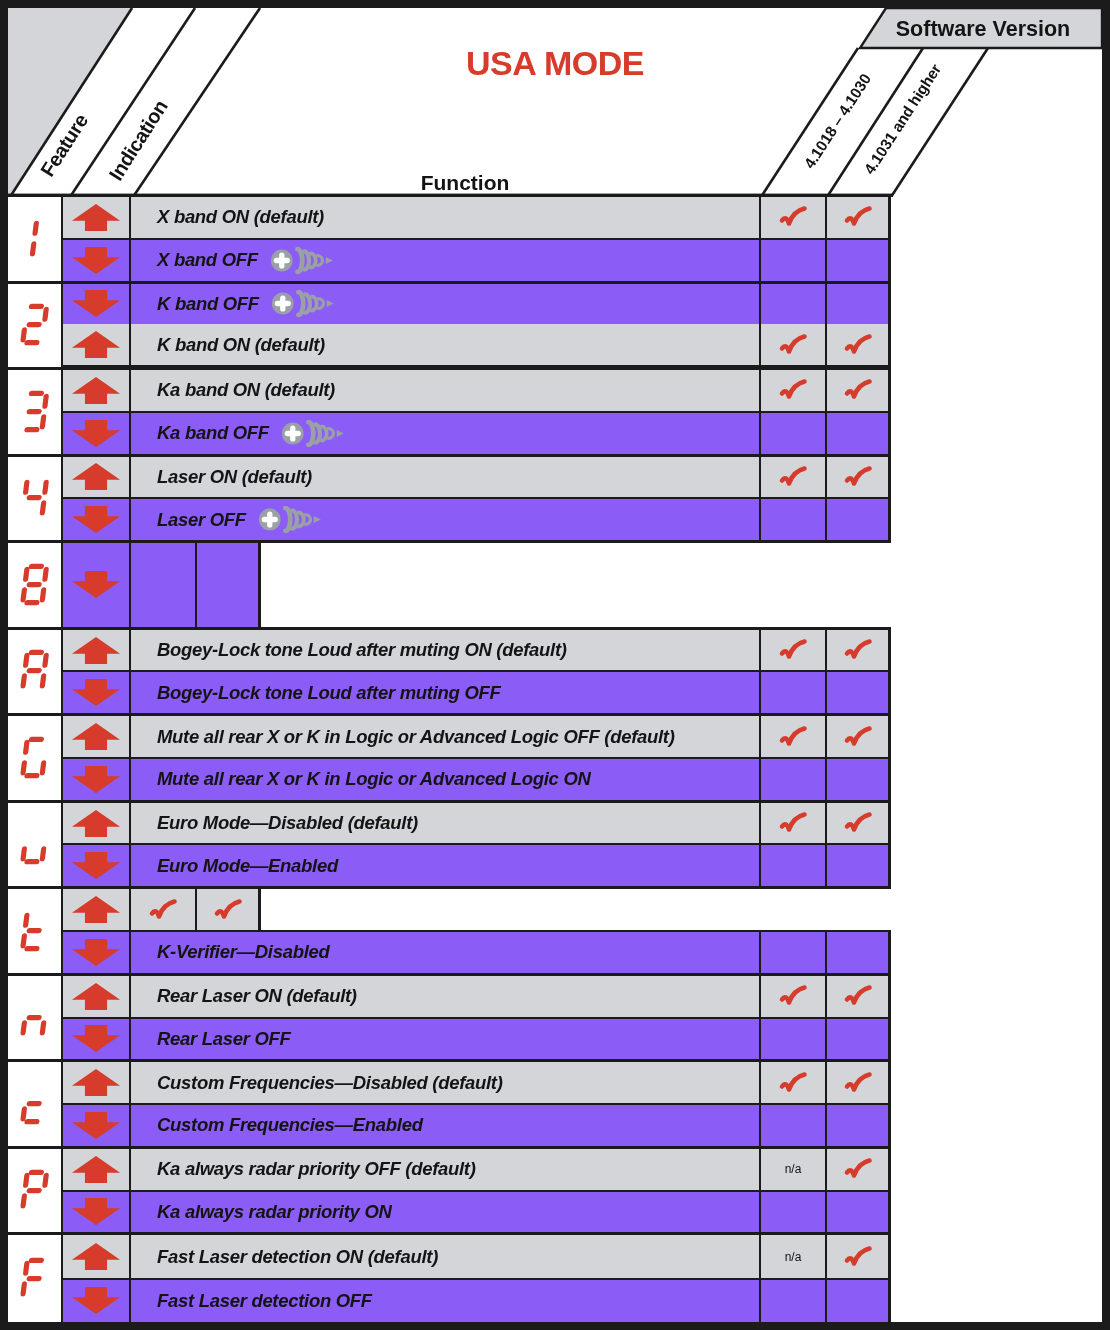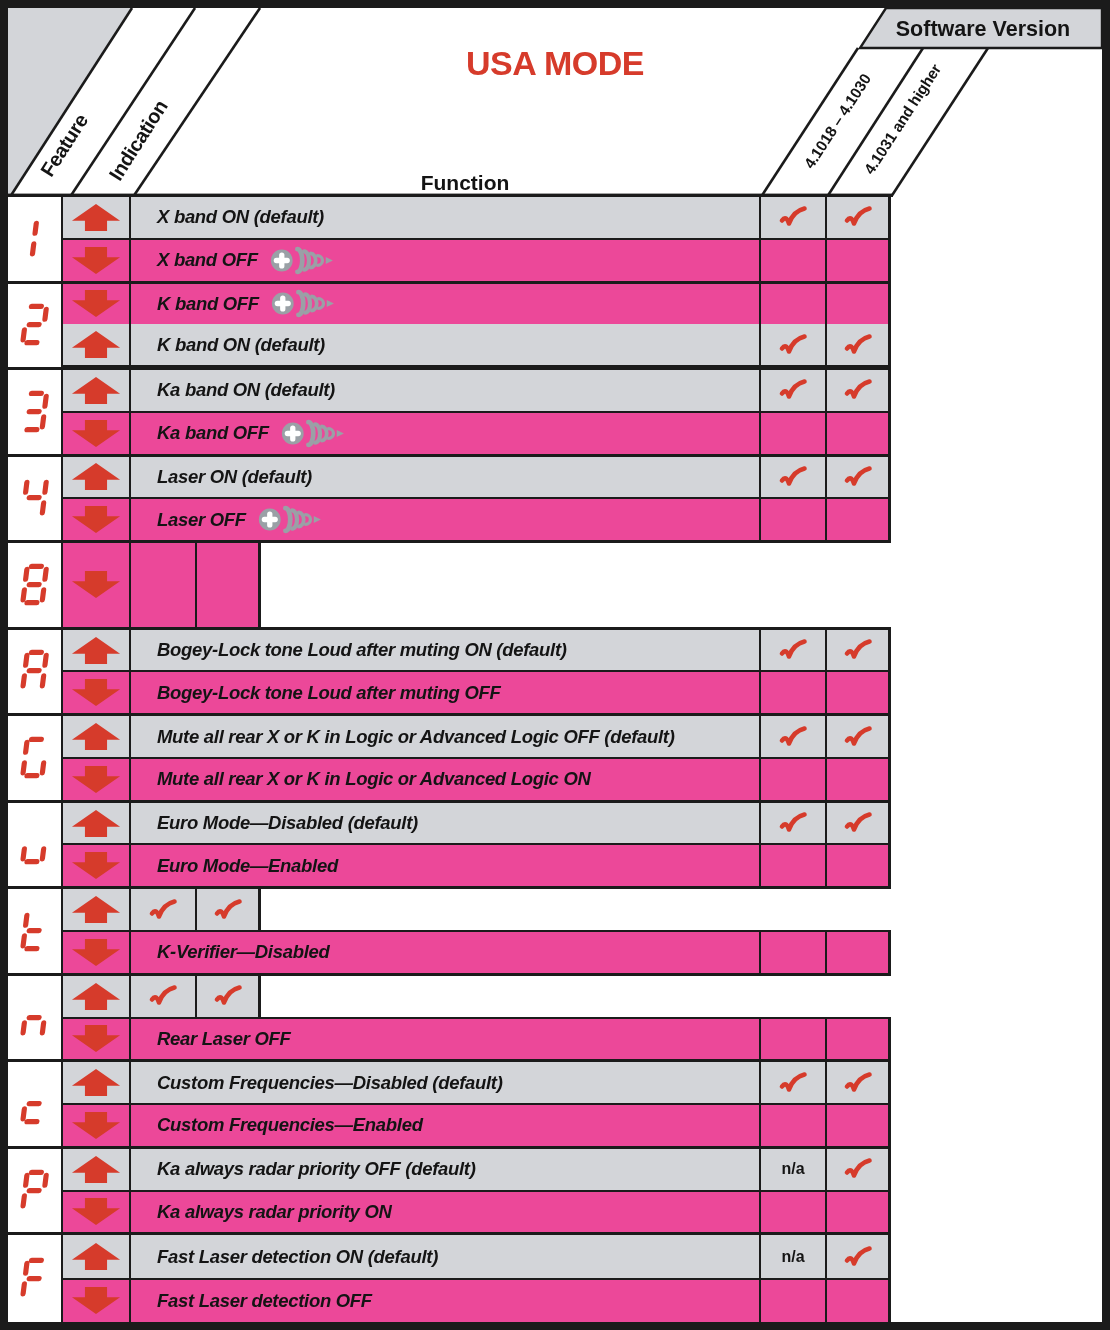--- a/index.html
+++ b/index.html
@@ -28,34 +28,34 @@
   .block-rows{
     width:828px;box-sizing:border-box;
     display:flex;flex-direction:column;
     border-bottom:3.5px solid #1b1b1b;
   }
   .feature-block.last .feature-cell,
   .feature-block.last .block-rows{border-bottom:none;}
   .func-row{flex:1 1 0;display:flex;min-height:0;}
   .func-row.row-divider{border-bottom:2px solid #1b1b1b;}
   .row-on .cell{background:#d3d5d9;}
-  .row-off .cell{background:#ec4899;text-align:right;}
+  .row-off .cell{background:#8b5cf6;text-align:right;}
   .cell{box-sizing:border-box;display:flex;align-items:center;}
   .ind-cell{width:68px;border-right:2px solid #1b1b1b;justify-content:center;}
   .fn-cell{width:630px;border-right:2px solid #1b1b1b;padding-left:26px;}
   .fn-text{
     font-weight:700;font-style:italic;
     font-size:18.5px;letter-spacing:-0.3px;color:#141414;
     white-space:nowrap;
   }
   .fn-cell svg{margin-left:11px;flex:0 0 auto;}
   .v1-cell{width:66px;border-right:2px solid #1b1b1b;justify-content:center;}
   .v2-cell{width:64px;border-right:3px solid #1b1b1b;justify-content:center;}
   .blank-cell{width:211px;background:#fff;}
-  .na-text{font-weight:700;font-size:16px;color:#141414;font-style:normal;}
+  .na-text{font-weight:400;font-size:12px;color:#141414;font-style:normal;}
   svg{display:block;}
 </style>
 </head>
 <body>
 
 <div id="page">
 
   <svg id="header-svg" width="1094" height="189" viewBox="0 0 1094 189">
 
     <polygon points="0,0 124,0 2,189 0,189" fill="#d3d5d9"></polygon>
@@ -538,20 +538,23 @@
             </g>
           </svg>
         </div>
         <div class="block-rows">
           <div class="func-row row-on row-divider">
             <div class="cell ind-cell">
               <svg width="50" height="29" viewBox="0 0 52 30">
                 <polygon points="26,1 51,18.5 37.5,18.5 37.5,29 14.5,29 14.5,18.5 1,18.5" fill="#d63b2b"></polygon>
               </svg>
             </div>
+            <div class="cell fn-cell">
+              <span class="fn-text">Rear Laser ON (default)</span>
+            </div>
             <div class="cell v1-cell">
               <svg width="30" height="24" viewBox="0 0 30 24">
                 <path d="M4 15.5 C6.5 12 9 12.5 11 18.5 C14.5 8.5 20 5 26.5 3.5" stroke="#d63b2b" stroke-width="4.6" fill="none" stroke-linecap="round" stroke-linejoin="round"></path>
               </svg>
             </div>
             <div class="cell v2-cell">
               <svg width="30" height="24" viewBox="0 0 30 24">
                 <path d="M4 15.5 C6.5 12 9 12.5 11 18.5 C14.5 8.5 20 5 26.5 3.5" stroke="#d63b2b" stroke-width="4.6" fill="none" stroke-linecap="round" stroke-linejoin="round"></path>
               </svg>
             </div>

